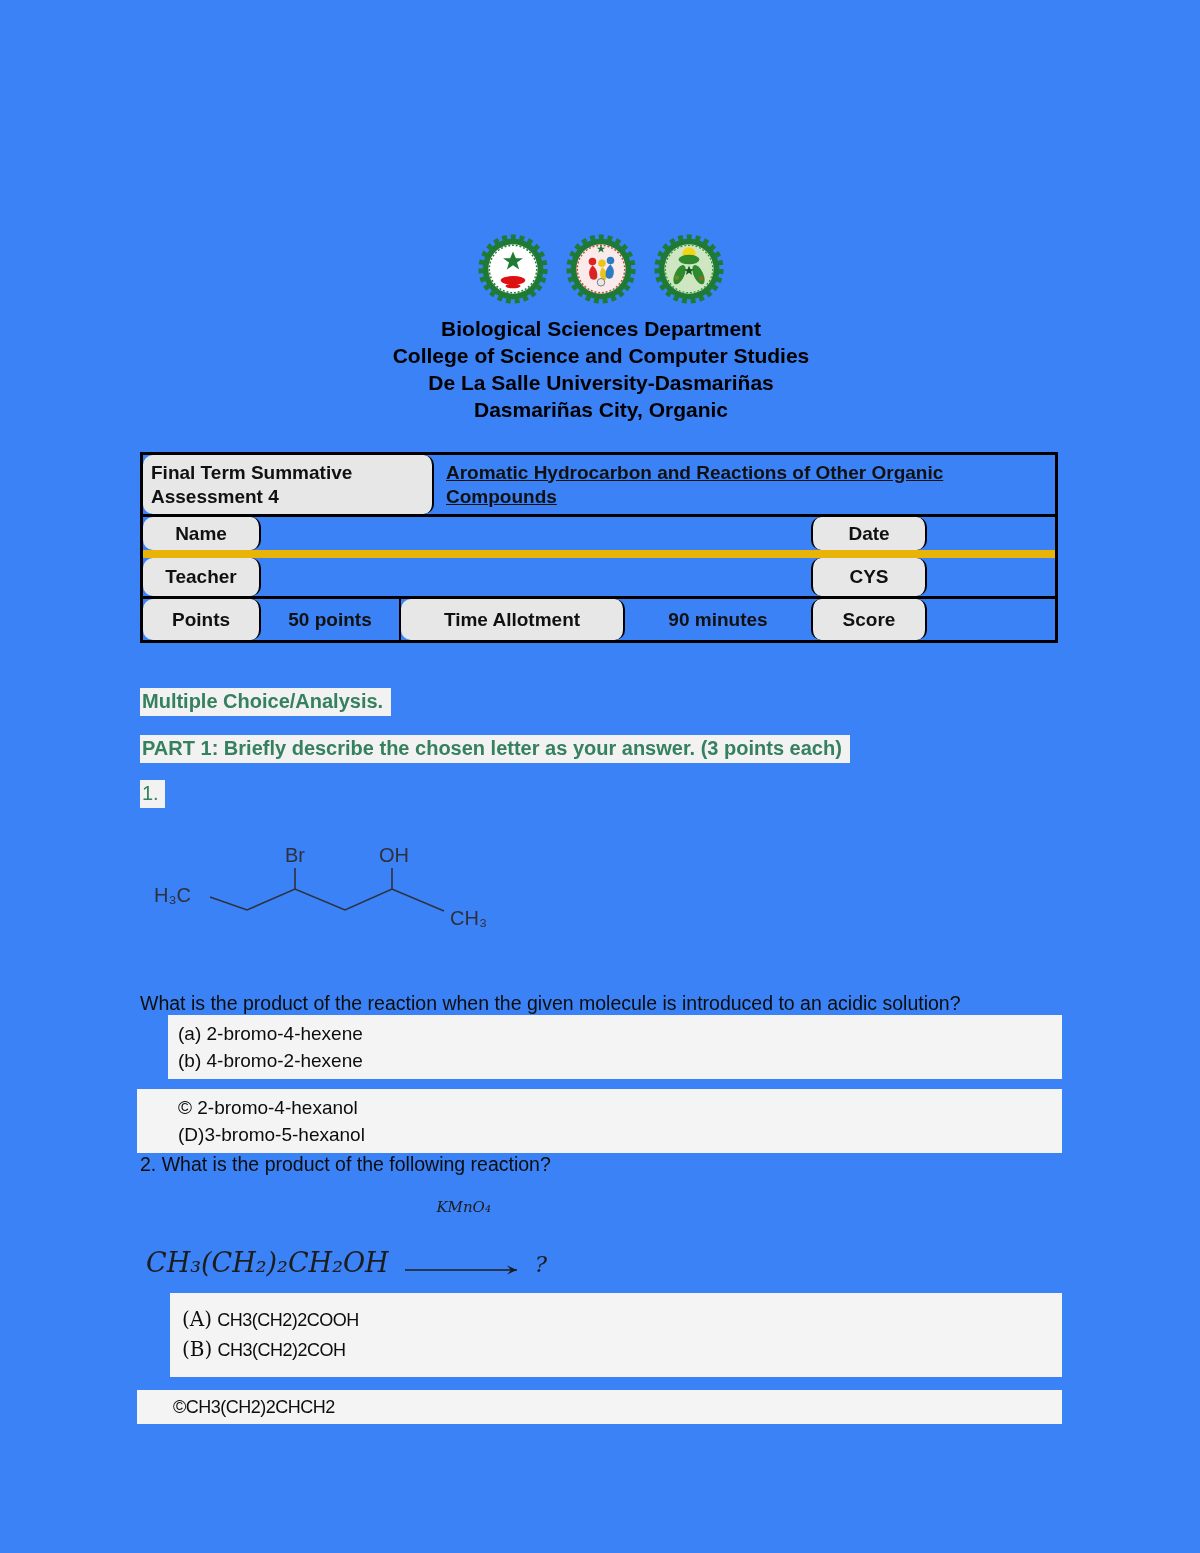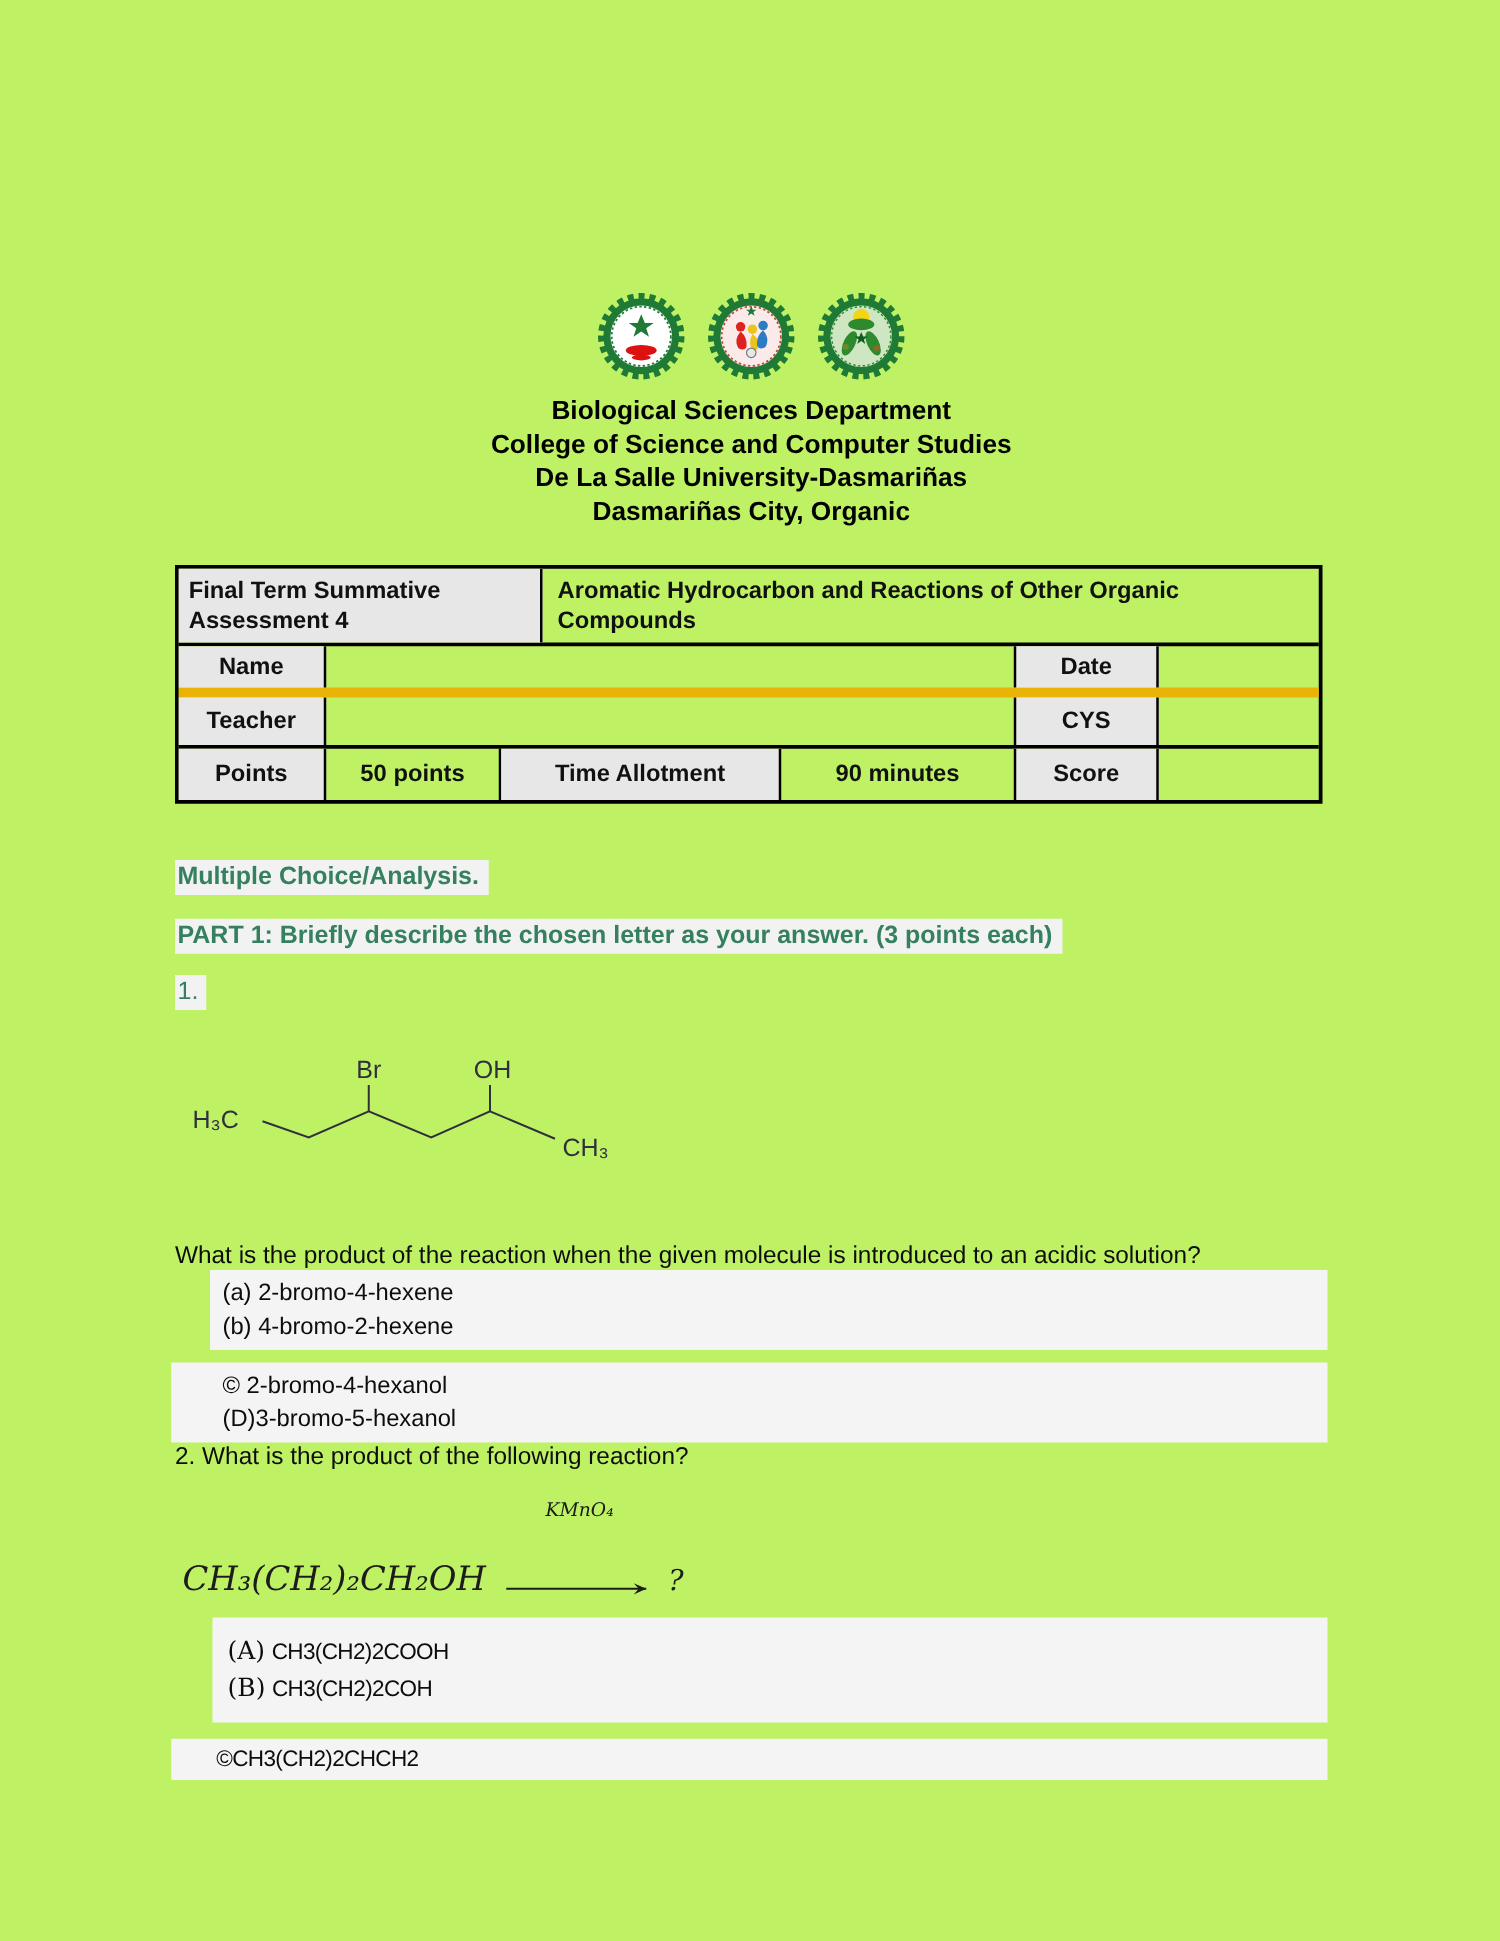--- a/index.html
+++ b/index.html
@@ -1,38 +1,38 @@
 <!DOCTYPE html>
 <html><head>
 <meta charset="utf-8">
 <style>
   html,body{margin:0;padding:0;background:#fff;}
   .page{
-    width:1200px;height:1553px;background:#bef264;overflow:hidden;
+    width:1200px;height:1553px;background:#3b82f6;overflow:hidden;
     font-family:"Liberation Sans","DejaVu Sans",sans-serif;color:#111;
     box-sizing:border-box;padding:233px 138px 0 140px;
   }
   
   .logo-row{display:flex;justify-content:center;gap:16px;height:72px;}
   .seal{width:72px;height:72px;}
   
   .header-block{margin-top:10px;text-align:center;font-weight:bold;font-size:21px;line-height:27px;color:#000;}
   
   .itable{margin-top:29px;border:3px solid #000;width:918px;box-sizing:border-box;font-weight:bold;font-size:19px;}
   .trow{display:flex;box-sizing:border-box;}
   .cell{box-sizing:border-box;display:flex;align-items:center;}
   .cell.center{justify-content:center;text-align:center;}
-  .gray{background:#e7e7e7;}
+  .gray{background:#e7e7e7;border-radius:10px;}
   .r1{height:62px;border-bottom:3px solid #000;}
   .r2,.r3{height:41px;border-bottom:8px solid #eab308;}
   .r3{border-bottom:3px solid #000;}
   .r4{height:41px;}
   .bR{border-right:2px solid #000;}
   .c-title{width:291px;padding:4px 8px;line-height:24px;}
-  .c-topic{flex:1;padding:16px 12px;line-height:24px;}
+  .c-topic{flex:1;padding:16px 12px;line-height:24px;text-decoration:underline;}
   .c-lab1{width:118px;}
   .c-blank-main{flex:1;}
   .c-lab2{width:116px;border-left:2px solid #000;}
   .c-blank-side{width:128px;}
   .c-points-val{width:140px;}
   .c-time-lab{width:224px;}
   .c-time-val{flex:1;}
   
   .ghead{display:inline-block;background:#f2f2f2;color:#35805f;font-weight:bold;font-size:20px;
          padding:2px 8px 3px 2px;line-height:23px;text-align:right;}

